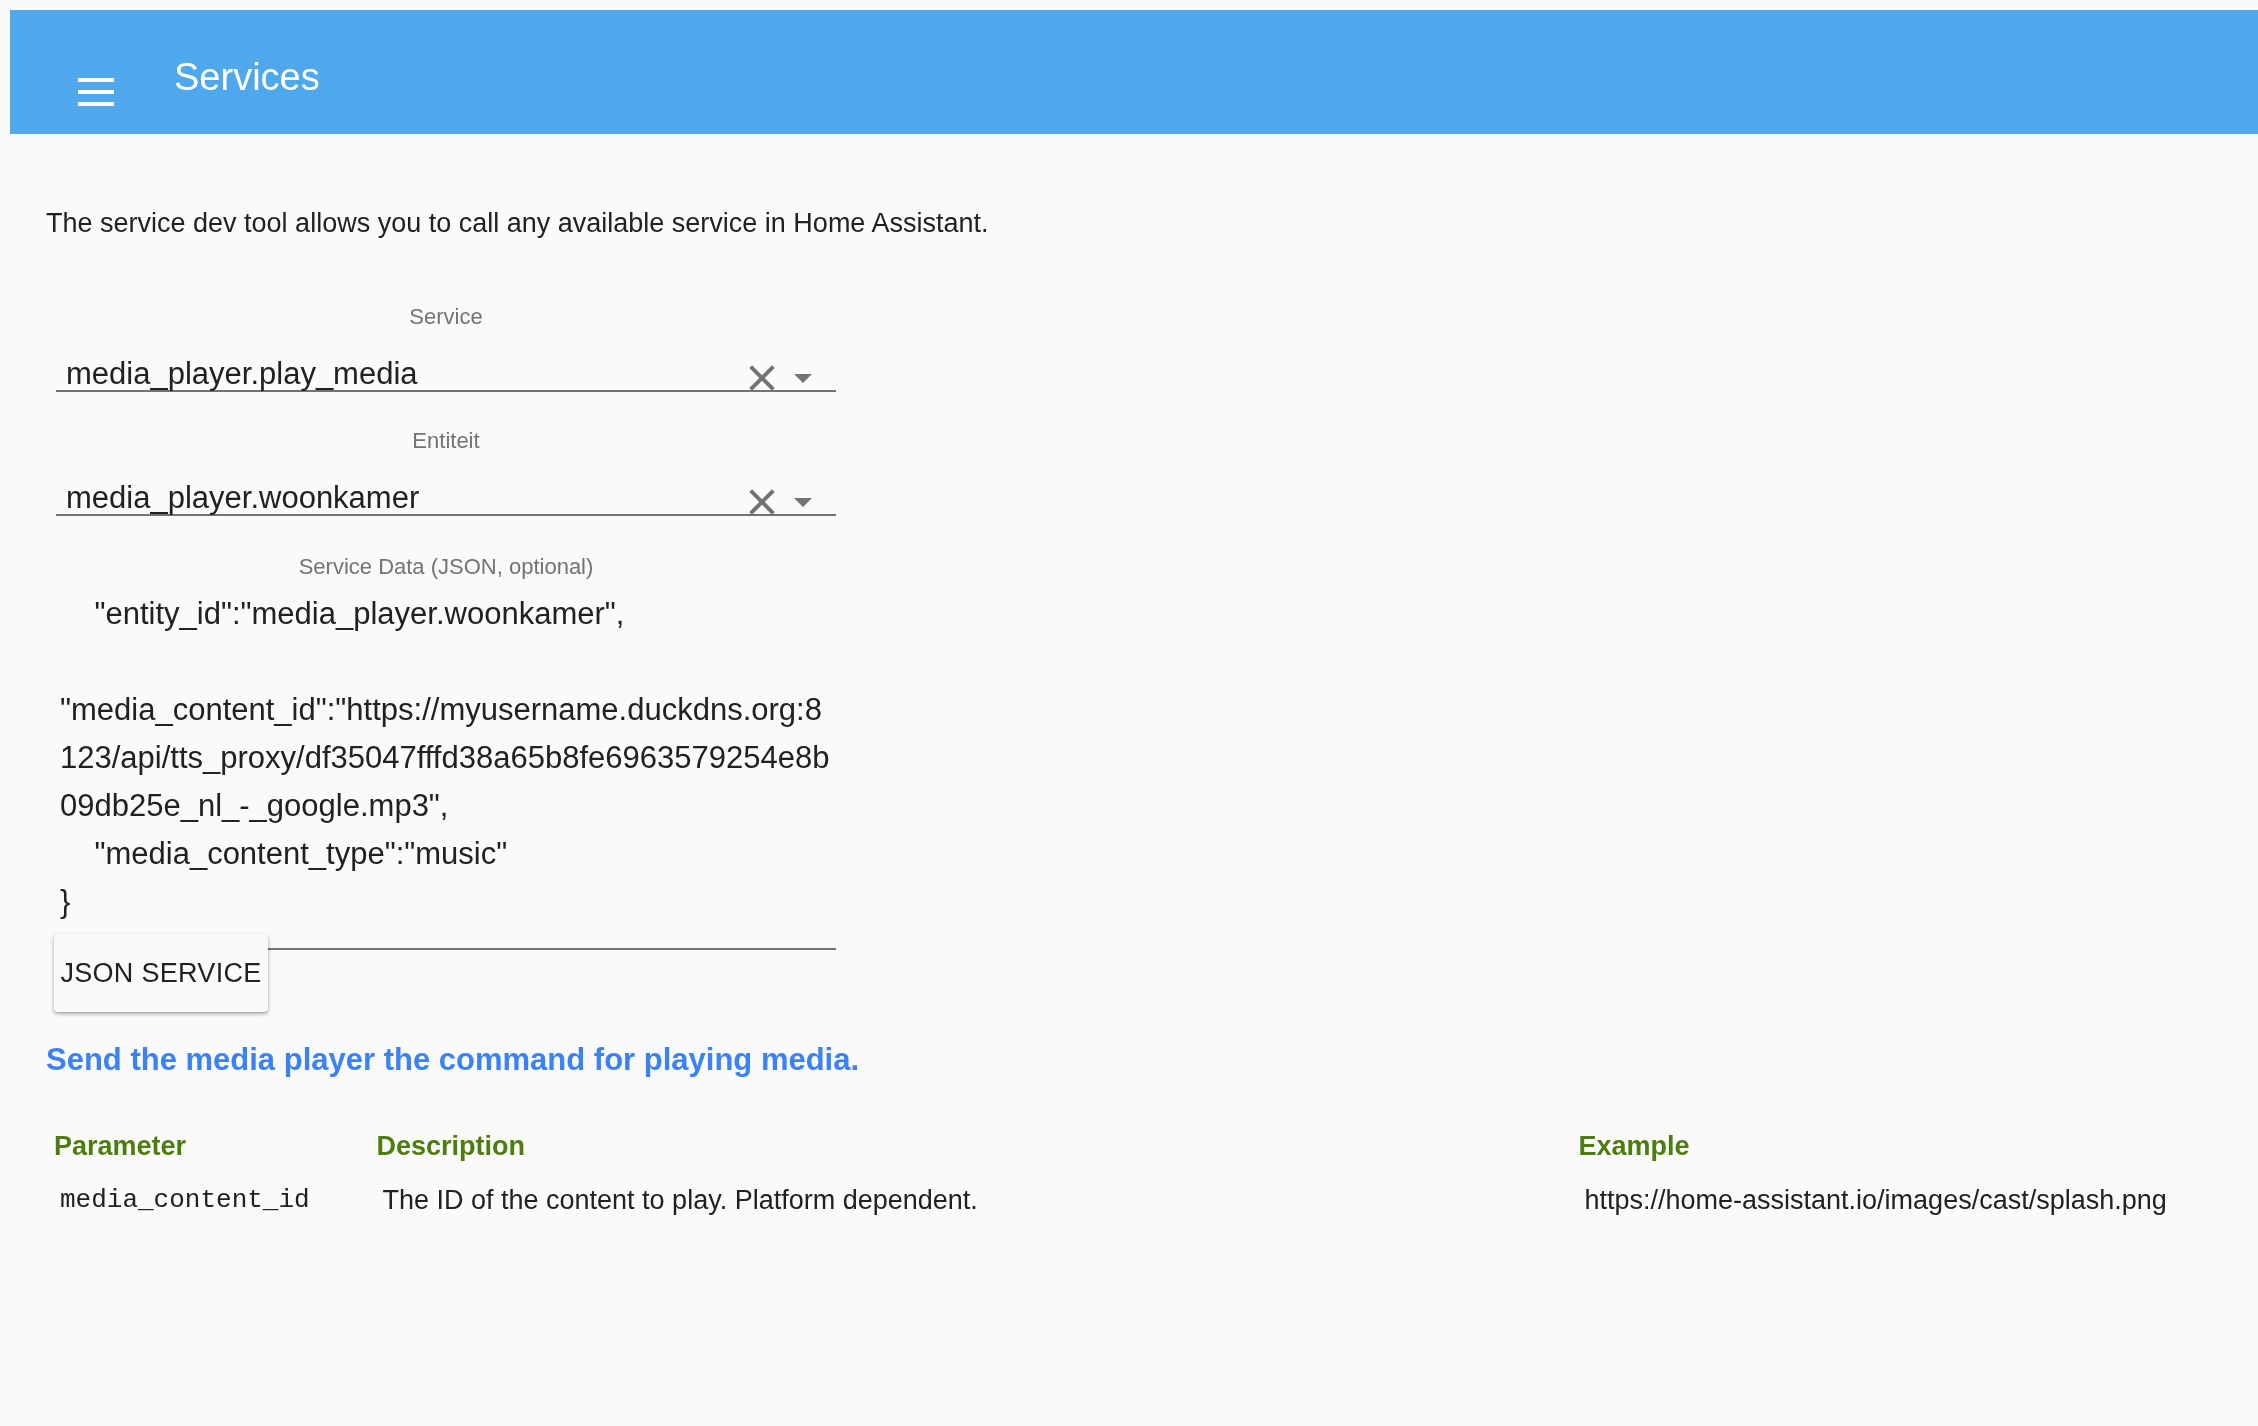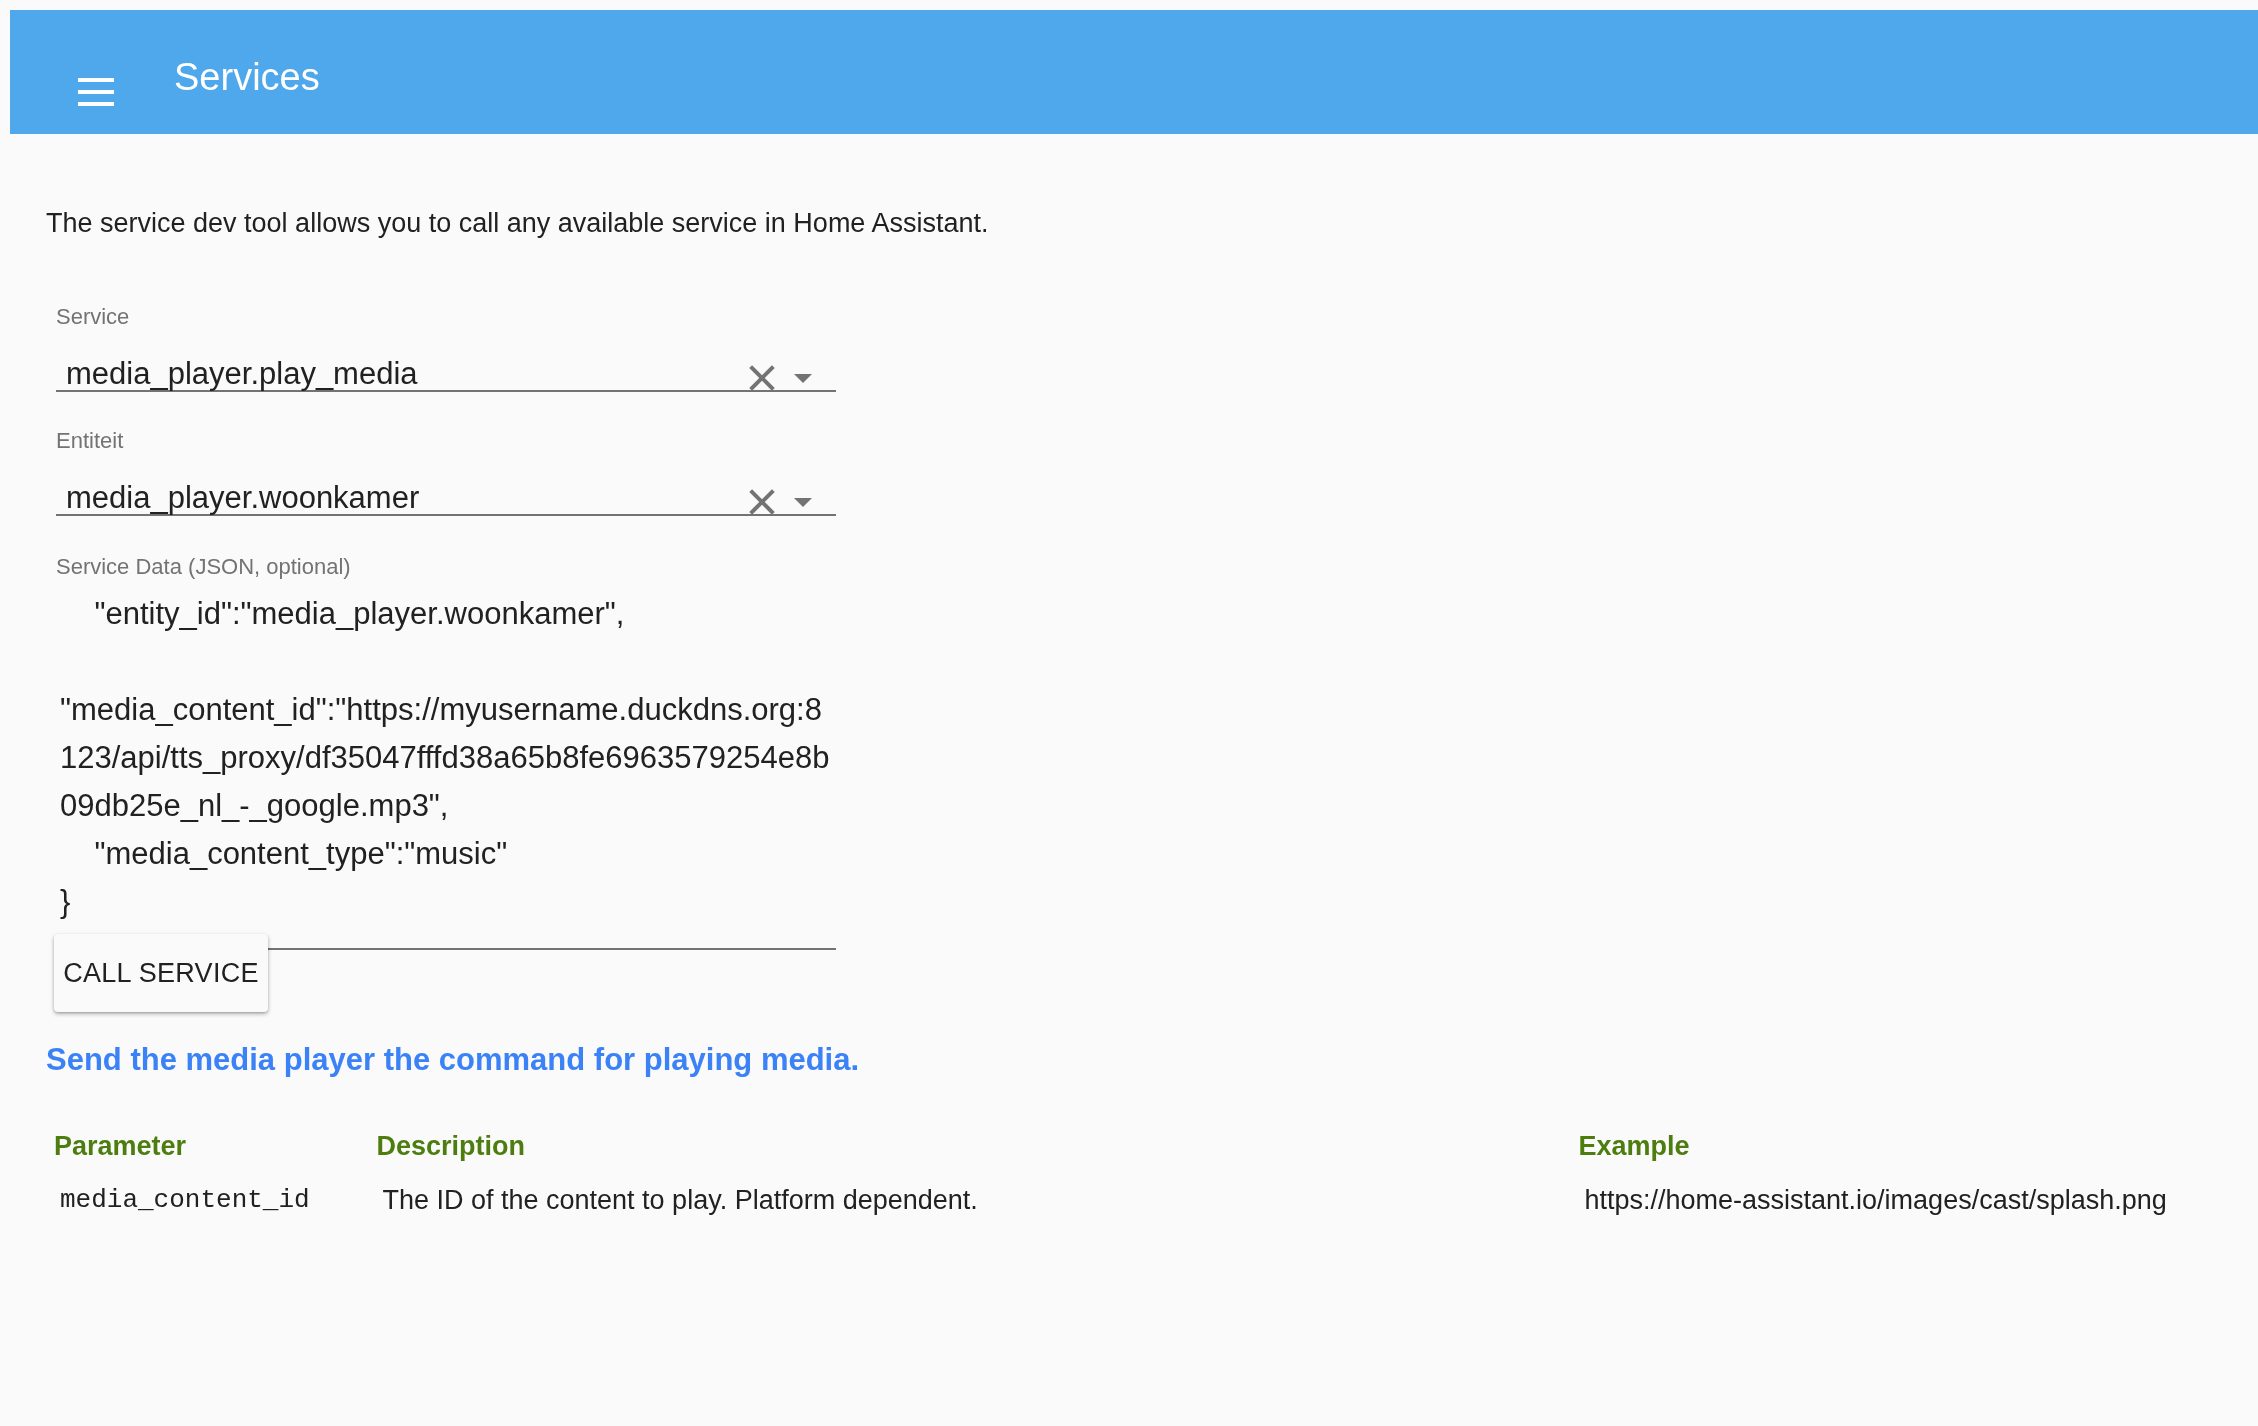--- a/index.html
+++ b/index.html
@@ -14,21 +14,21 @@
   .menu-btn span { position: absolute; left: 8px; width: 36px; height: 4px; background: #fff; }
   .menu-btn span:nth-child(1) { top: 8px; }
   .menu-btn span:nth-child(2) { top: 20px; }
   .menu-btn span:nth-child(3) { top: 32px; }
   .header-title { position: absolute; left: 154px; top: 36px; font-size: 38px; color: #fff; font-weight: 400; }
 
   .content { position: absolute; left: 26px; top: 124px; width: 2200px; }
   .intro { position: absolute; top: 64px; left: 0; font-size: 27px; color: #212121; white-space: nowrap; }
 
   .field { position: absolute; left: 0; width: 800px; }
-  .field-label { font-size: 22px; color: #737373; }
+  .field-label { font-size: 22px; color: #737373; text-align: center; }
   .field-row { position: relative; border-bottom: 2px solid #737373; height: 52px; margin-top: 6px; }
   .field-value { position: absolute; left: 0; top: 6px; font-size: 31px; color: #212121; white-space: nowrap; }
   .clear-icon { position: absolute; right: 50px; top: 14px; width: 28px; height: 28px; cursor: pointer; }
   .clear-icon::before, .clear-icon::after {
     content: ""; position: absolute; left: 12px; top: -2px; width: 4px; height: 32px; background: #737373;
   }
   .clear-icon::before { transform: rotate(45deg); }
   .clear-icon::after { transform: rotate(-45deg); }
   .dropdown-icon { position: absolute; right: 14px; top: 24px; width: 0; height: 0;
     border-left: 9px solid transparent; border-right: 9px solid transparent; border-top: 9px solid #737373; cursor: pointer; }
@@ -94,21 +94,21 @@
 
   <div class="json-field">
     <div class="field-label">Service Data (JSON, optional)</div>
     <div class="json-area">    "entity_id":"media_player.woonkamer",
 
 "media_content_id":"https://myusername.duckdns.org:8123/api/tts_proxy/df35047fffd38a65b8fe6963579254e8b09db25e_nl_-_google.mp3",
     "media_content_type":"music"
 }</div>
   </div>
 
-  <div class="call-btn">CALL SERVICE</div>
+  <div class="call-btn">JSON SERVICE</div>
 
   <div class="service-desc">Send the media player the command for playing media.</div>
 
   <table class="param-table">
     <thead>
       <tr>
         <th class="col-param">Parameter</th>
         <th class="col-desc">Description</th>
         <th class="col-ex">Example</th>
       </tr>

